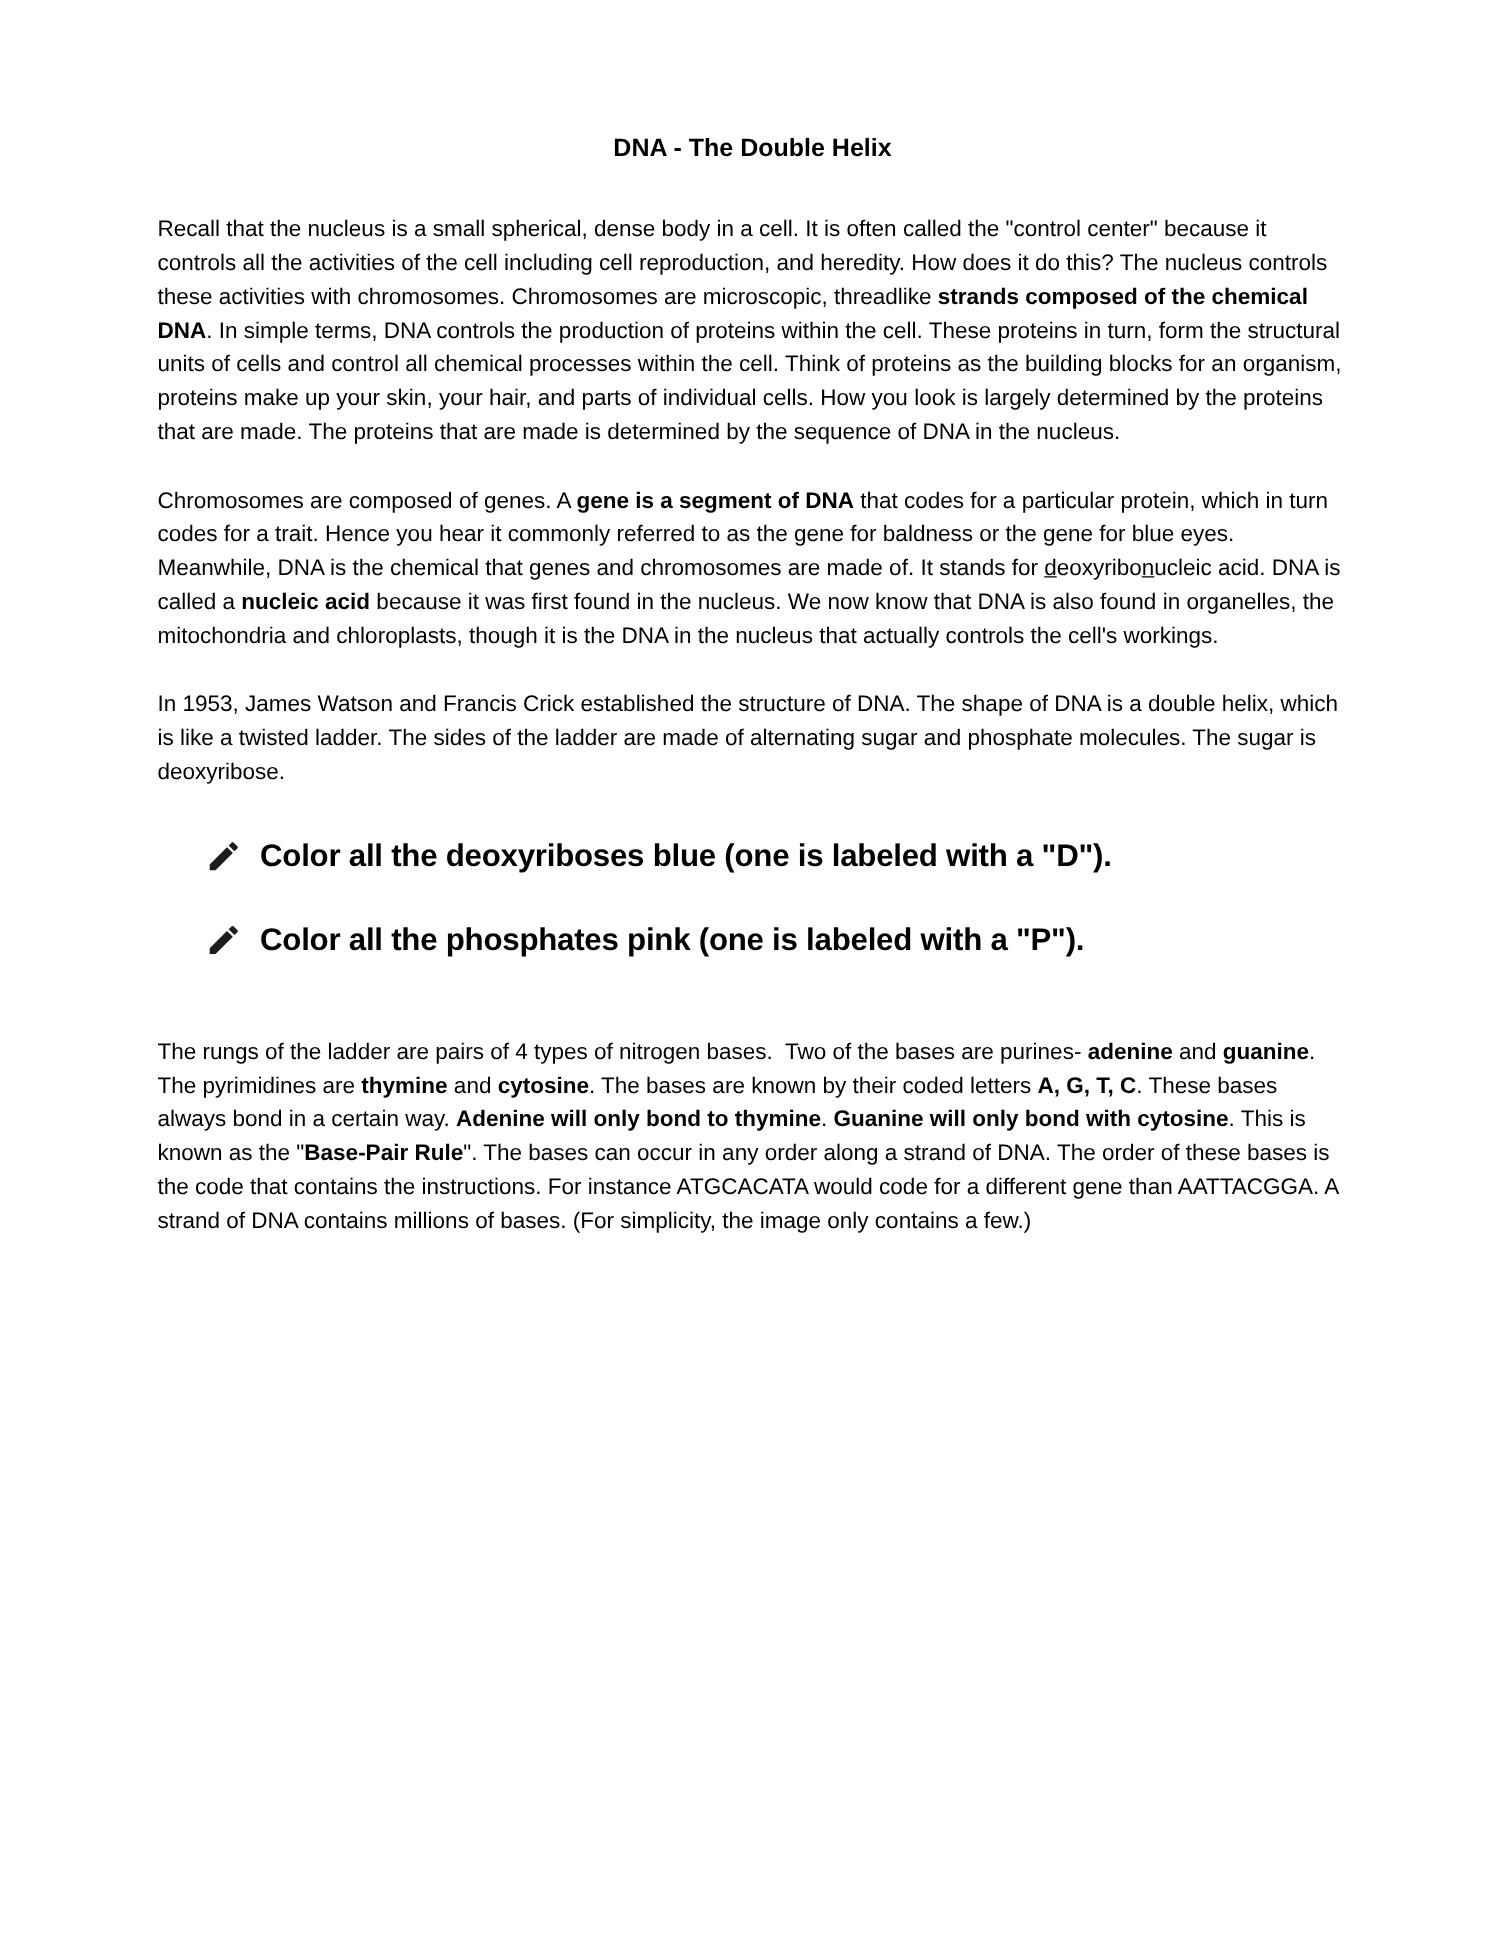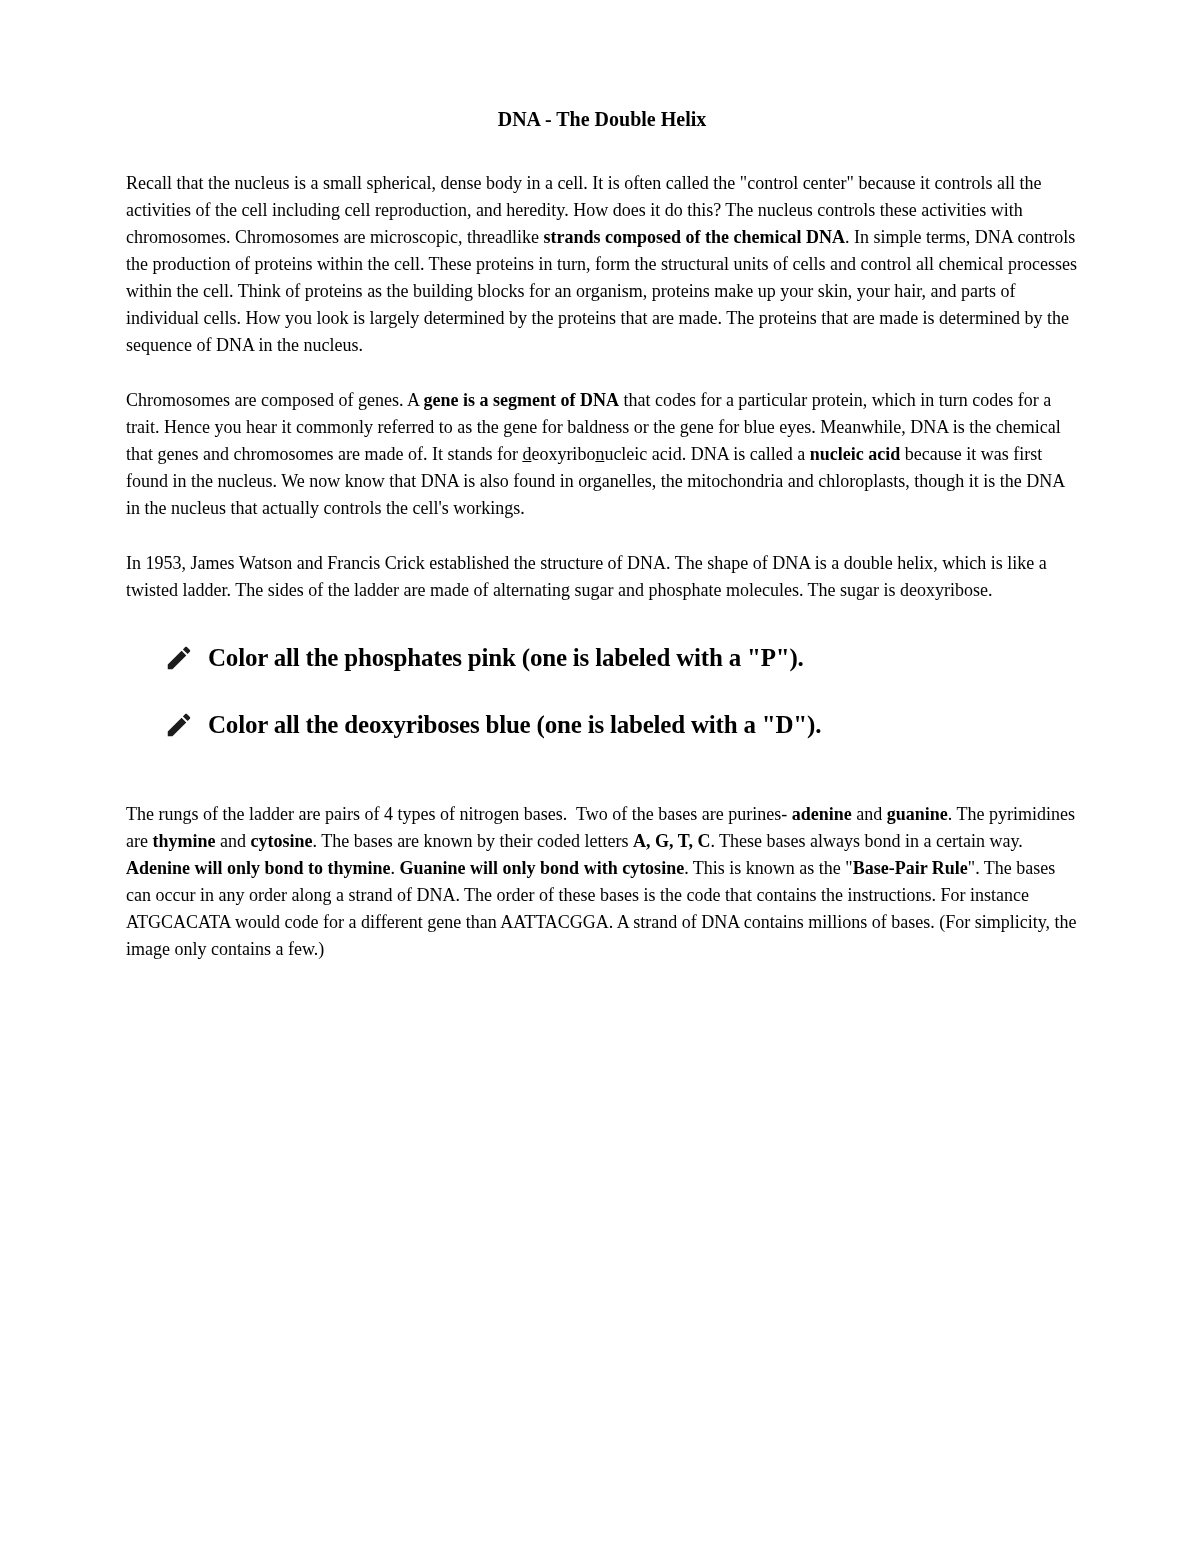--- a/index.html
+++ b/index.html
@@ -13,21 +13,20 @@
     height: 1553px;
     font-family: "Liberation Sans", sans-serif;
     color: #000000;
     overflow: hidden;
   }
   .page {
     width: 1200px;
     height: 1553px;
     padding: 106px 122px 0 126px;
     background: #ffffff;
-    font-family: Liberation Serif, serif;
   }
   .doc-title {
     margin: 0 0 37px 0;
     font-size: 20px;
     line-height: 27px;
     font-weight: bold;
     text-align: center;
     width: 952px;
   }
   p.body-par {
@@ -81,29 +80,29 @@
   <p class="body-par"><span>In 1953, James Watson and Francis Crick established the structure of DNA. The shape of DNA is a double helix, which is like a twisted ladder. The sides of the ladder are made of alternating sugar and phosphate molecules. The sugar is deoxyribose.</span></p>
 
   <div class="instructions">
 
     <div class="instruction">
       <span class="pencil">
         <svg viewBox="0 0 24 24" aria-hidden="true">
           <path fill="#1c1c1c" d="M3 17.25V21h3.75L17.81 9.94l-3.75-3.75L3 17.25zM20.71 7.04c.39-.39.39-1.02 0-1.41l-2.34-2.34c-.39-.39-1.02-.39-1.41 0l-1.83 1.83 3.75 3.75 1.83-1.83z"></path>
         </svg>
       </span>
-      <span class="instruction-text">Color all the phosphates pink (one is labeled with a "P").</span>
+      <span class="instruction-text">Color all the deoxyriboses blue (one is labeled with a "D").</span>
     </div>
 
     <div class="instruction">
       <span class="pencil">
         <svg viewBox="0 0 24 24" aria-hidden="true">
           <path fill="#1c1c1c" d="M3 17.25V21h3.75L17.81 9.94l-3.75-3.75L3 17.25zM20.71 7.04c.39-.39.39-1.02 0-1.41l-2.34-2.34c-.39-.39-1.02-.39-1.41 0l-1.83 1.83 3.75 3.75 1.83-1.83z"></path>
         </svg>
       </span>
-      <span class="instruction-text">Color all the deoxyriboses blue (one is labeled with a "D").</span>
+      <span class="instruction-text">Color all the phosphates pink (one is labeled with a "P").</span>
     </div>
 
   </div>
 
   <p class="body-par"><span>The rungs of the ladder are pairs of 4 types of nitrogen bases.  Two of the bases are purines- </span><span class="b">adenine</span><span> and </span><span class="b">guanine</span><span>. The pyrimidines are </span><span class="b">thymine</span><span> and </span><span class="b">cytosine</span><span>. The bases are known by their coded letters </span><span class="b">A, G, T, C</span><span>. These bases always bond in a certain way. </span><span class="b">Adenine will only bond to thymine</span><span>. </span><span class="b">Guanine will only bond with cytosine</span><span>. This is known as the "</span><span class="b">Base-Pair Rule</span><span>". The bases can occur in any order along a strand of DNA. The order of these bases is the code that contains the instructions. For instance ATGCACATA would code for a different gene than AATTACGGA. A strand of DNA contains millions of bases. (For simplicity, the image only contains a few.)</span></p>
 
 </div>
 
 </body></html>

